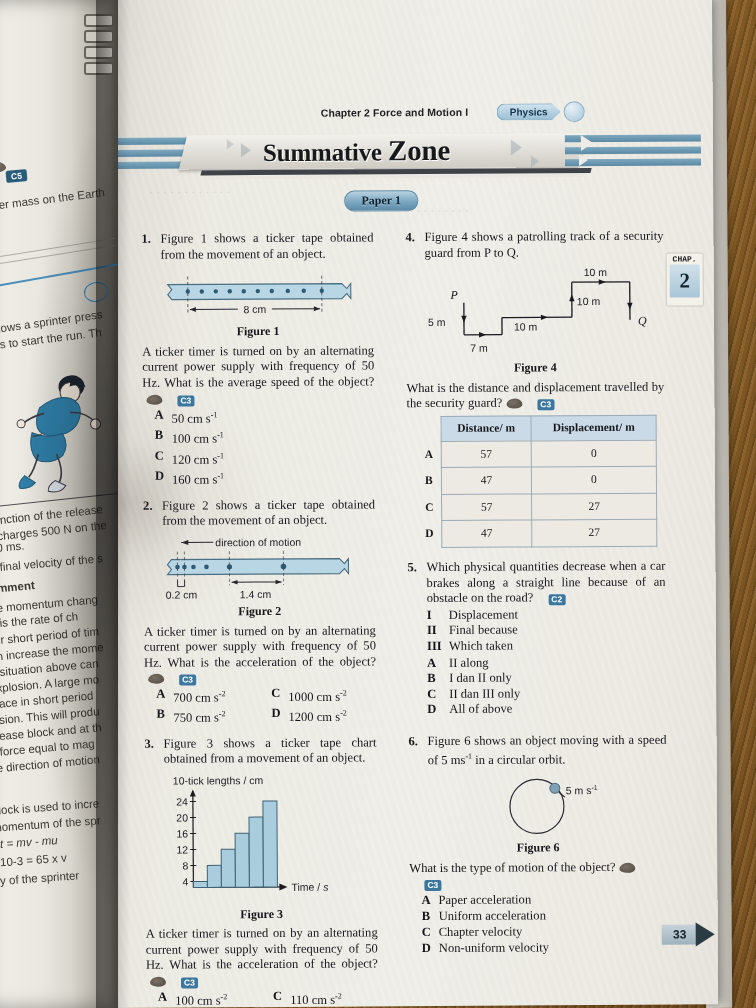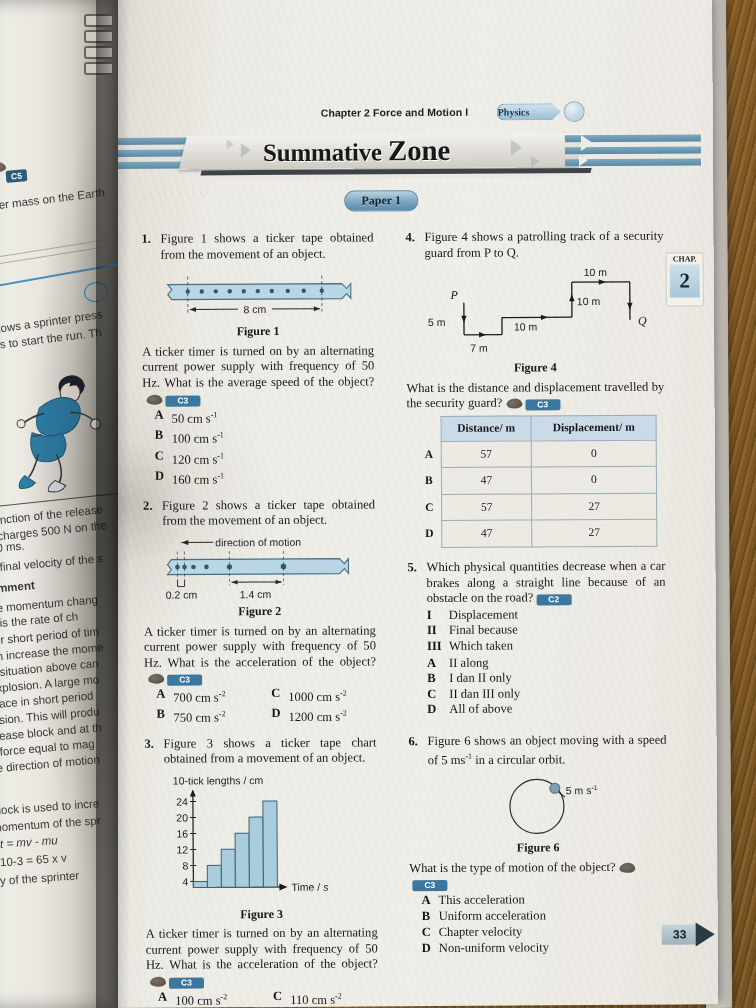--- a/index.html
+++ b/index.html
@@ -76,22 +76,22 @@
   
   #chapline{
     position:absolute;left:320px;top:108px;
     font-family:"Liberation Sans", sans-serif;font-size:10.5px;font-weight:bold;color:#1d1d1d;
     letter-spacing:.1px;
   }
   #subject-pill{
     position:absolute;left:496px;top:106px;width:62px;height:15px;border-radius:8px;
     background:linear-gradient(180deg,#cfe2ee,#9cc0d6);
     border:1px solid #7aa7c2;
-    font-family:Liberation Serif, serif;font-size:10px;font-weight:bold;color:#12324a;
-    line-height:15px;
+    font-family:Liberation Sans, sans-serif;font-size:10px;font-weight:bold;color:#12324a;
+    text-align:center;line-height:15px;
     clip-path:polygon(0 0, 86% 0, 100% 50%, 86% 100%, 0 100%);
   }
   #subject-dot{
     position:absolute;left:563px;top:104px;width:19px;height:19px;border-radius:50%;
     background:radial-gradient(circle at 35% 30%,#e8f1f7,#a8c6d9);
     border:1px solid #8fb2c7;
   }
 
   
   #banner{position:absolute;left:112px;top:130px;width:588px;height:56px;}
@@ -111,21 +111,21 @@
     border:1px solid #5b89a3;
     font-family:"Liberation Serif",serif;font-size:12px;font-weight:bold;color:#10222e;
     text-align:center;line-height:19px;text-shadow:0 1px 0 rgba(255,255,255,.4);
   }
 
   
   #chaptab{
     position:absolute;left:664px;top:256px;width:36px;height:52px;
     background:#f2f1ea;border:1px solid #cfccc3;border-radius:2px;text-align:center;
   }
-  #chaptab .cap{font-family:Liberation Serif, serif;font-size:8px;font-weight:bold;color:#222;display:block;margin-top:1px;}
+  #chaptab .cap{font-family:Liberation Mono, monospace;font-size:8px;font-weight:bold;color:#222;display:block;margin-top:1px;}
   #chaptab .num{
     display:block;margin:1px 3px 0;height:33px;line-height:33px;
     background:linear-gradient(180deg,#cfe0ea,#a9c6d7);
     font-family:"Liberation Serif",serif;font-size:21px;font-weight:bold;color:#15232d;
     border-radius:1px;
   }
 
   
   .col{position:absolute;top:232px;font-size:12.6px;line-height:15.6px;color:#16161a;}
   #colL{left:140px;width:232px;}
@@ -140,23 +140,23 @@
   .opt .txt{flex:1;}
   .opts2{margin-left:19px;display:grid;grid-template-columns:1fr 1fr;column-gap:10px;}
   .romans{margin-left:19px;margin-top:1px;}
   .roman{display:flex;}
   .roman .lab{width:22px;font-weight:bold;flex:none;}
   sup{font-size:8px;vertical-align:super;}
   .figcap{text-align:center;font-weight:bold;font-size:12px;margin:2px 0 4px;}
 
   
   .badge{
-    display:inline-block;vertical-align:-1px;margin-left:3px;
+    display:inline-block;vertical-align:-1px;margin-left:15px;
     background:#3c77a0;color:#fff;font-family:"Liberation Sans",sans-serif;
-    font-size:8.5px;font-weight:bold;border-radius:2px;padding:0 12px;line-height:11px;
+    font-size:8.5px;font-weight:bold;border-radius:2px;padding:0 3px;line-height:11px;
   }
   .brain{
     display:inline-block;vertical-align:-2px;width:16px;height:10px;margin-left:4px;
     background:radial-gradient(ellipse at 40% 40%,#7a7166,#4f4840);
     border-radius:55% 45% 50% 50%/60% 60% 40% 40%;
   }
 
   
   .figwrap{position:relative;margin:4px 0 0;}
   svg{display:block;}
@@ -524,21 +524,21 @@
           <text x="157" y="22" font-family="Liberation Sans, sans-serif" font-size="10.5" fill="#1a1a1f">5 m s<tspan font-size="7" dy="-4">-1</tspan></text>
         </svg>
         <div class="figcap" style="margin-top:-2px;">Figure 6</div>
       </div>
 
       <div><span>What is the type of motion of the object?</span><span class="brain"></span><span class="badge">C3</span></div>
 
       <div class="opts" style="margin-left:12px;">
         <div class="opt">
             <span class="lab">A</span>
-            <span class="txt">This acceleration</span>
+            <span class="txt">Paper acceleration</span>
           </div>
         <div class="opt">
             <span class="lab">B</span>
             <span class="txt">Uniform acceleration</span>
           </div>
         <div class="opt">
             <span class="lab">C</span>
             <span class="txt">Chapter velocity</span>
           </div>
         <div class="opt">

